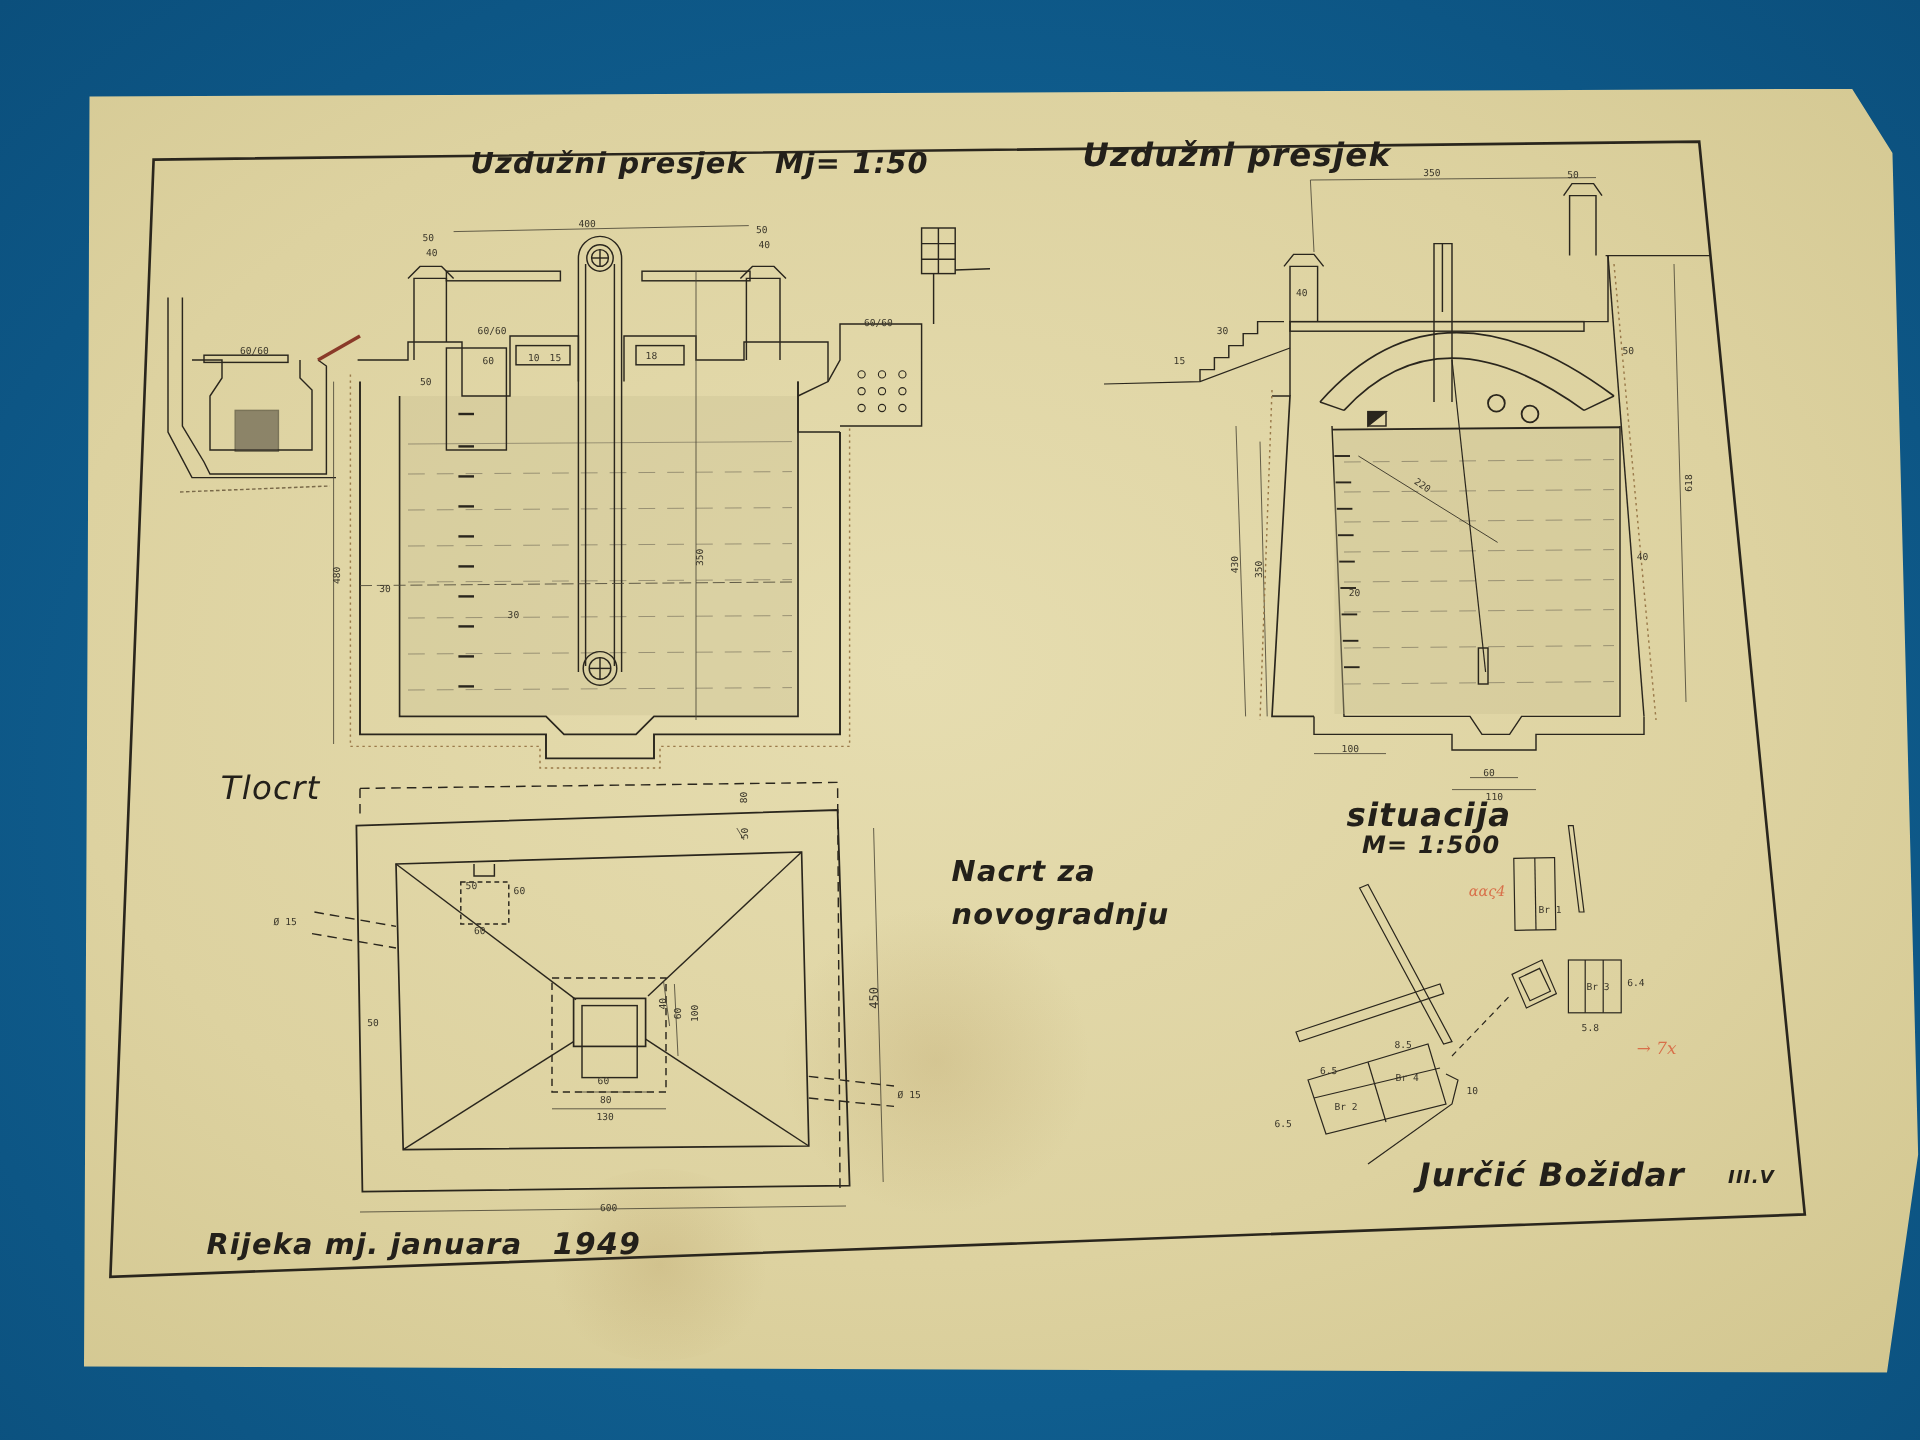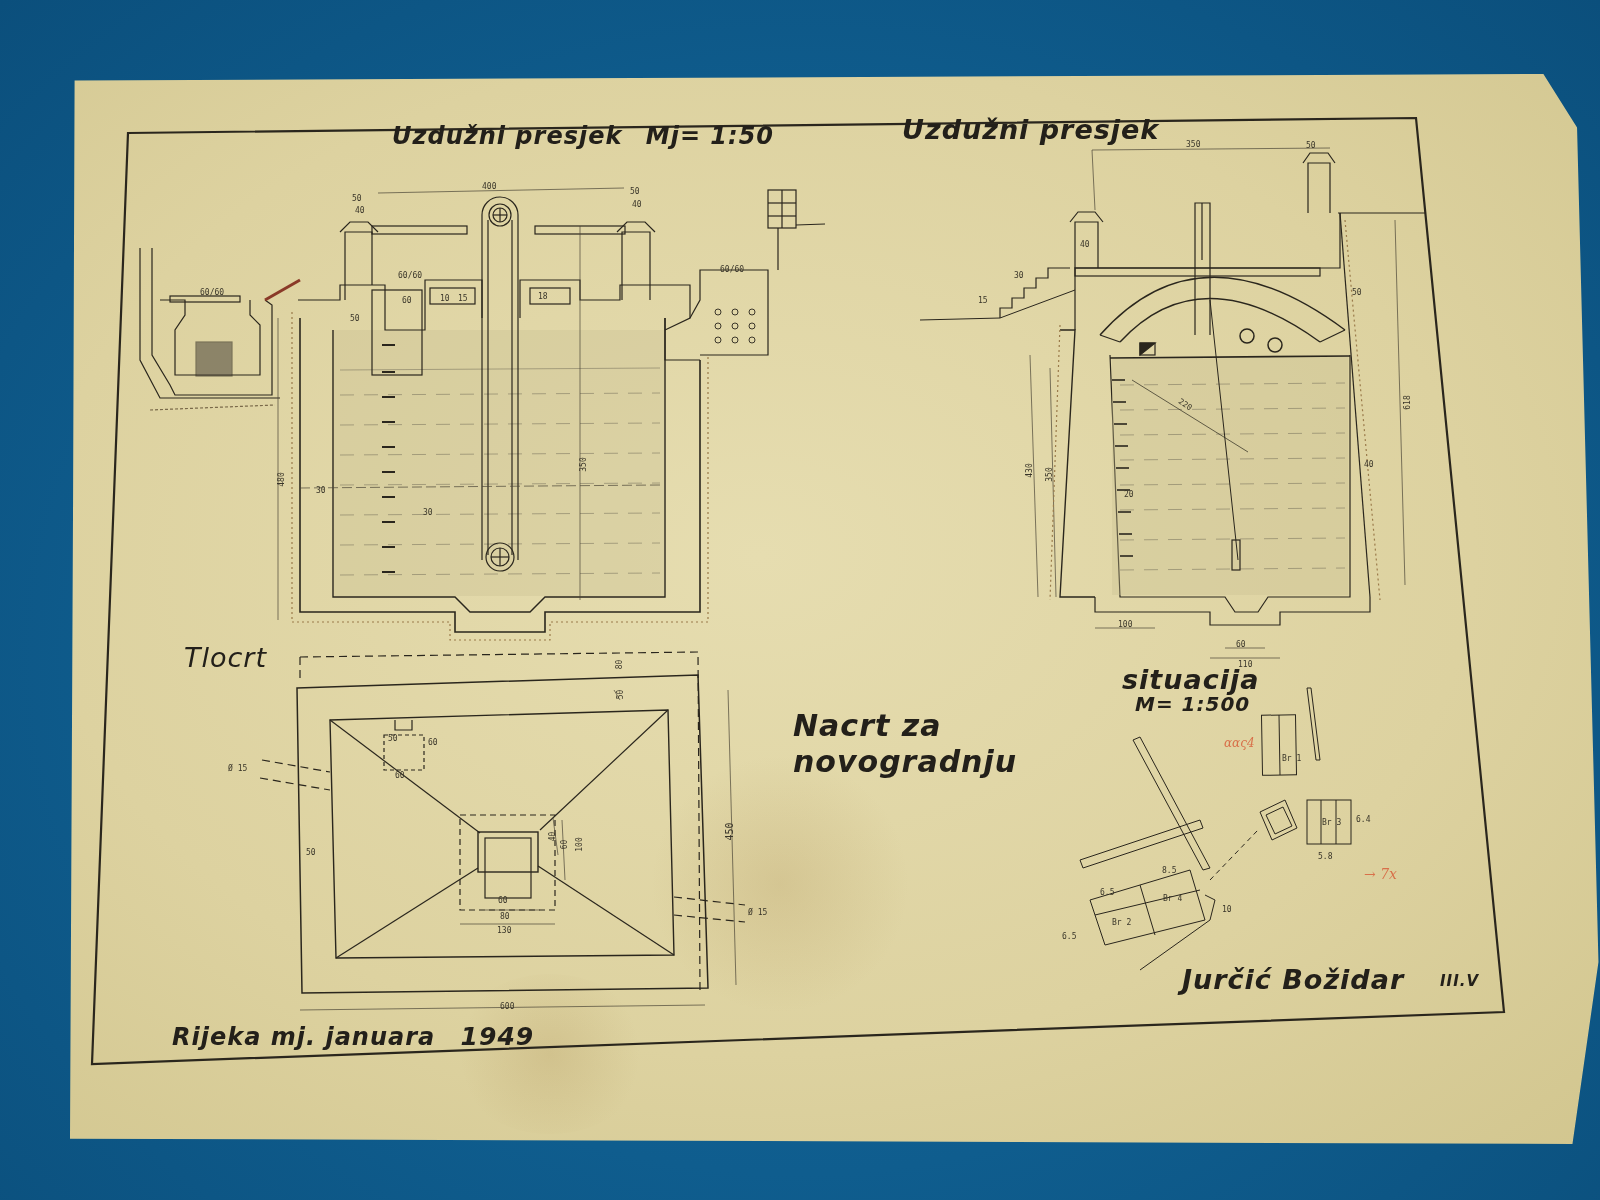--- a/index.html
+++ b/index.html
@@ -24,21 +24,21 @@
   .hand {
     position:absolute; font-family:"DejaVu Sans", sans-serif; font-weight:bold;
     color:#23201a; font-style:italic; letter-spacing:1px; white-space:nowrap;
   }
   .t-long   { left:392px; top:122px; font-size:24px; }
   .t-cross  { left:902px; top:114px; font-size:27px; }
   .t-plan   { left:140px; top:642px; font-size:27px; font-style:italic; font-weight:normal;margin-left:44px; }
   .t-sit    { left:1122px; top:664px; font-size:27px; }
   .t-sitsc  { left:1135px; top:692px; font-size:20px; }
   .title-block { position:absolute; left:793px; top:708px; }
-  .title-block div { font-size:30px; line-height:36px; font-weight:bold; color:#23201a; font-style:italic; letter-spacing:1px; font-family:"DejaVu Sans", sans-serif; white-space:nowrap;}
+  .title-block div { font-size:24px; line-height:36px; font-weight:bold; color:#23201a; font-style:italic; letter-spacing:1px; font-family:"DejaVu Sans", sans-serif; white-space:nowrap;}
   .t-author { left:1182px; top:964px; font-size:27px; }
   .t-class  { left:1440px; top:972px; font-size:15px; }
   .t-place  { left:172px; top:1022px; font-size:24px; }
   .dim { position:absolute; font-size:8px; color:#3a362a; font-family:"DejaVu Sans Mono", monospace; }
   .red-note { position:absolute; font-size:12px; color:#d8704a; font-style:italic; font-family:"DejaVu Serif", serif; }
 </style>
 </head>
 <body>
 
 <div class="paper">

